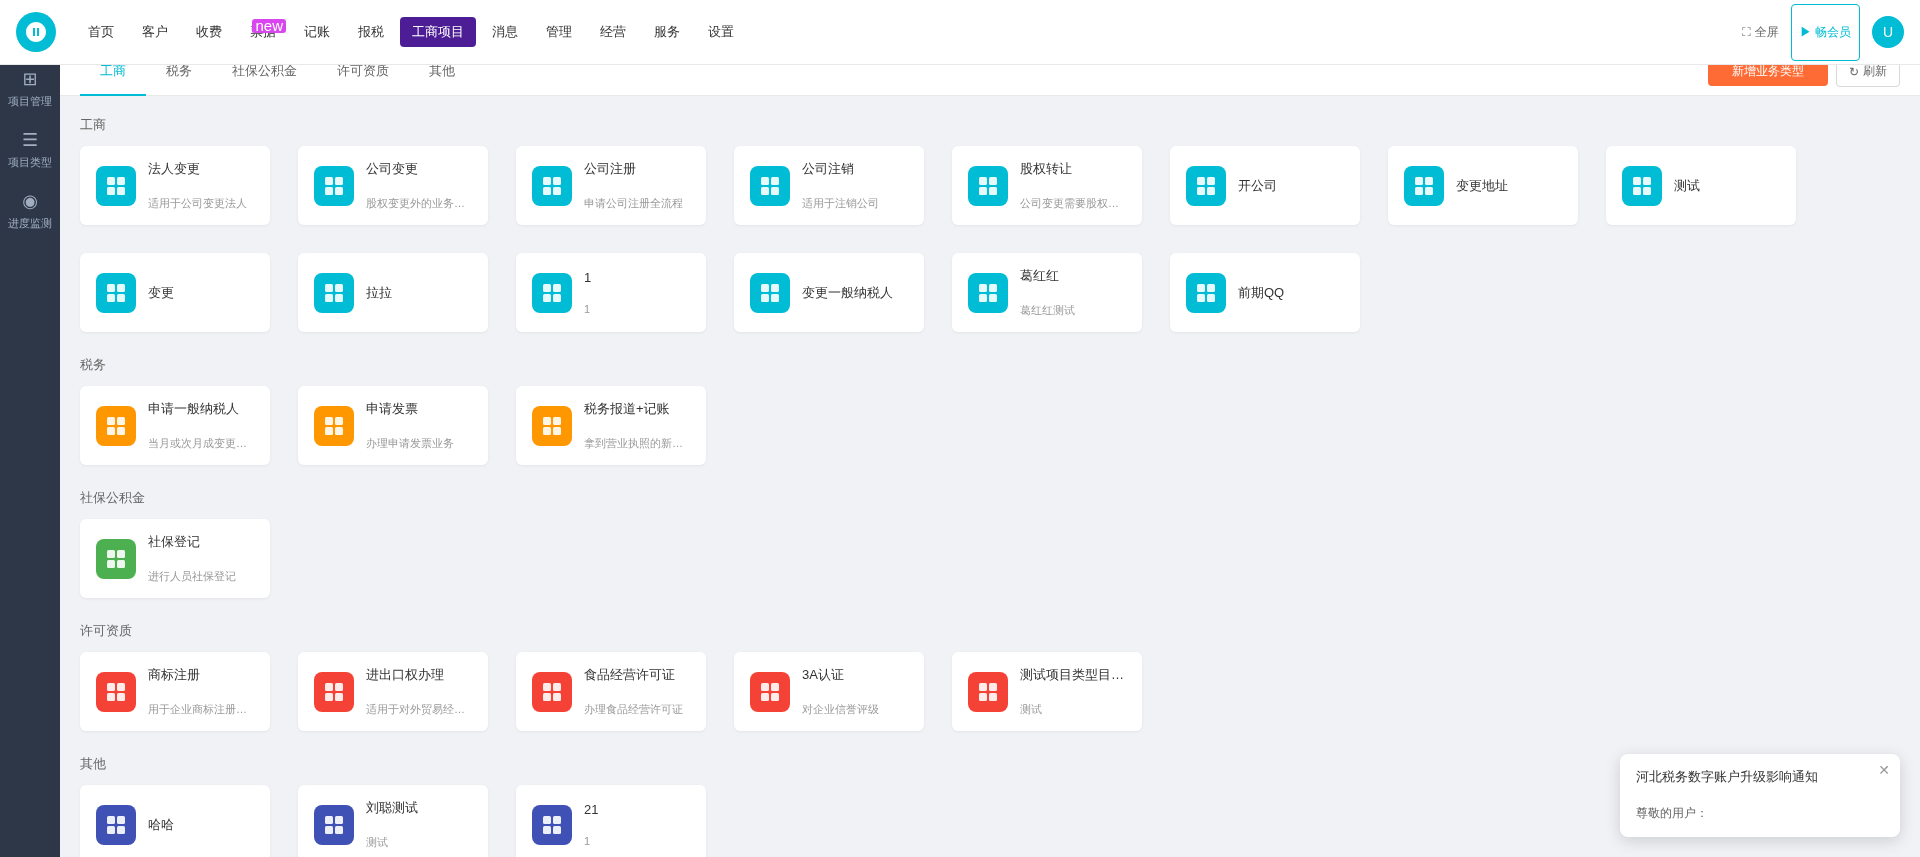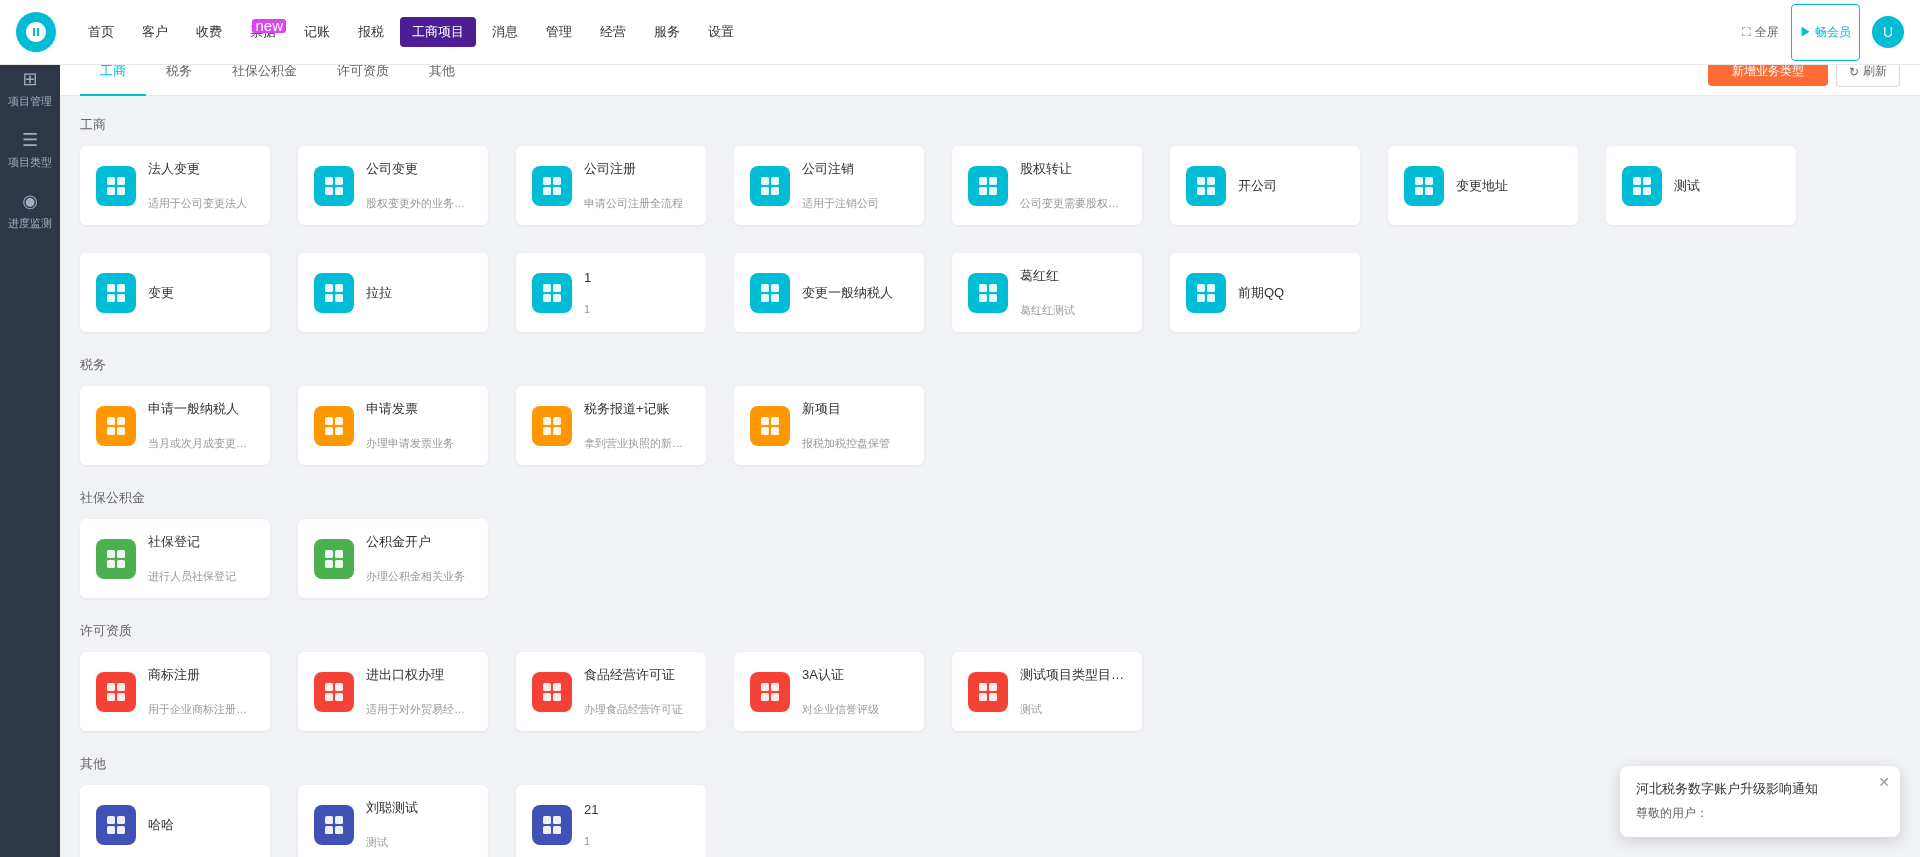--- a/index.html
+++ b/index.html
@@ -170,21 +170,21 @@
       width: 280px; background: #fff;
       border-radius: 8px; box-shadow: 0 4px 16px rgba(0,0,0,0.15);
       padding: 14px 16px;
       font-size: 12px; color: #333;
       z-index: 200;
     }
     .notif-close {
       position: absolute; top: 8px; right: 10px;
       cursor: pointer; color: #999; font-size: 14px;
     }
-    .notif-title { font-size: 13px; font-weight: 500; margin-bottom: 6px; }
+    .notif-title { font-size: 13px; font-weight: 500; margin-bottom: 18px; }
     .notif-content { color: #666; line-height: 1.6; }
   </style>
 </head>
 <body>
 
 <nav class="top-nav">
   <div class="logo">
     <svg viewBox="0 0 24 24" xmlns="http://www.w3.org/2000/svg">
       <path d="M12 2C6.48 2 2 6.48 2 12s4.48 10 10 10 10-4.48 10-10S17.52 2 12 2zm-1 14H9V8h2v8zm4 0h-2V8h2v8z"></path>
     </svg>
@@ -483,67 +483,39 @@
       <rect x="12" y="2" width="8" height="8" rx="1.5" fill="rgba(255,255,255,0.9)"></rect>
       <rect x="2" y="12" width="8" height="8" rx="1.5" fill="rgba(255,255,255,0.9)"></rect>
       <rect x="12" y="12" width="8" height="8" rx="1.5" fill="rgba(255,255,255,0.9)"></rect>
     </svg>
             </div>
             <div class="card-info">
               <div class="card-name">税务报道+记账</div>
               <div class="card-desc">拿到营业执照的新公司</div>
             </div>
           </div>
-          <div class="card">
-            <div class="card-icon ic-orange">
-              <svg width="22" height="22" viewBox="0 0 22 22" fill="none">
-      <rect x="2" y="2" width="8" height="8" rx="1.5" fill="rgba(255,255,255,0.9)"></rect>
-      <rect x="12" y="2" width="8" height="8" rx="1.5" fill="rgba(255,255,255,0.9)"></rect>
-      <rect x="2" y="12" width="8" height="8" rx="1.5" fill="rgba(255,255,255,0.9)"></rect>
-      <rect x="12" y="12" width="8" height="8" rx="1.5" fill="rgba(255,255,255,0.9)"></rect>
-    </svg>
-            </div>
-            <div class="card-info">
-              <div class="card-name">新项目</div>
-              <div class="card-desc">报税加税控盘保管</div>
-            </div>
-          </div>
         </div>
       </div>
       <div class="section">
         <div class="section-title">社保公积金</div>
         <div class="cards-grid">
           <div class="card">
             <div class="card-icon ic-green">
               <svg width="22" height="22" viewBox="0 0 22 22" fill="none">
       <rect x="2" y="2" width="8" height="8" rx="1.5" fill="rgba(255,255,255,0.9)"></rect>
       <rect x="12" y="2" width="8" height="8" rx="1.5" fill="rgba(255,255,255,0.9)"></rect>
       <rect x="2" y="12" width="8" height="8" rx="1.5" fill="rgba(255,255,255,0.9)"></rect>
       <rect x="12" y="12" width="8" height="8" rx="1.5" fill="rgba(255,255,255,0.9)"></rect>
     </svg>
             </div>
             <div class="card-info">
               <div class="card-name">社保登记</div>
               <div class="card-desc">进行人员社保登记</div>
             </div>
           </div>
-          <div class="card">
-            <div class="card-icon ic-green">
-              <svg width="22" height="22" viewBox="0 0 22 22" fill="none">
-      <rect x="2" y="2" width="8" height="8" rx="1.5" fill="rgba(255,255,255,0.9)"></rect>
-      <rect x="12" y="2" width="8" height="8" rx="1.5" fill="rgba(255,255,255,0.9)"></rect>
-      <rect x="2" y="12" width="8" height="8" rx="1.5" fill="rgba(255,255,255,0.9)"></rect>
-      <rect x="12" y="12" width="8" height="8" rx="1.5" fill="rgba(255,255,255,0.9)"></rect>
-    </svg>
-            </div>
-            <div class="card-info">
-              <div class="card-name">公积金开户</div>
-              <div class="card-desc">办理公积金相关业务</div>
-            </div>
-          </div>
         </div>
       </div>
       <div class="section">
         <div class="section-title">许可资质</div>
         <div class="cards-grid">
           <div class="card">
             <div class="card-icon ic-red">
               <svg width="22" height="22" viewBox="0 0 22 22" fill="none">
       <rect x="2" y="2" width="8" height="8" rx="1.5" fill="rgba(255,255,255,0.9)"></rect>
       <rect x="12" y="2" width="8" height="8" rx="1.5" fill="rgba(255,255,255,0.9)"></rect>

